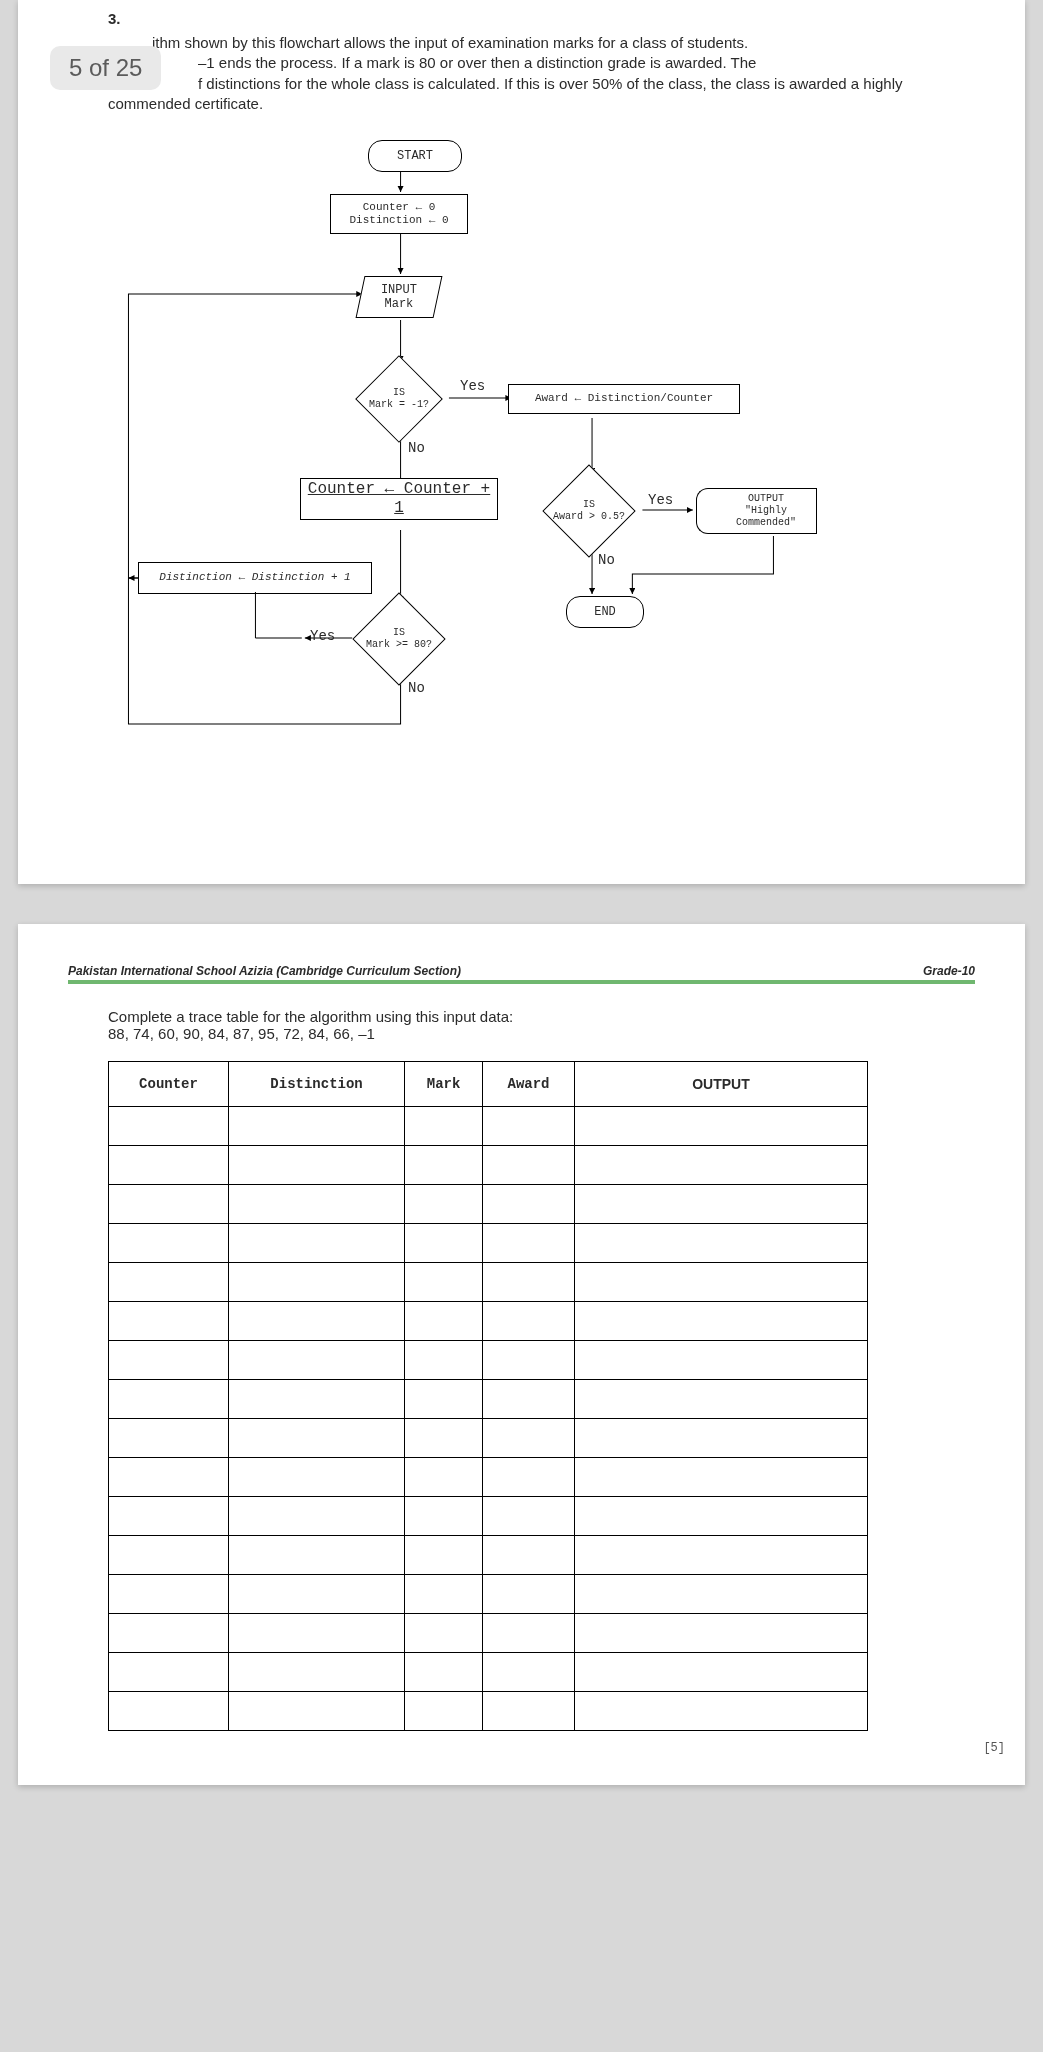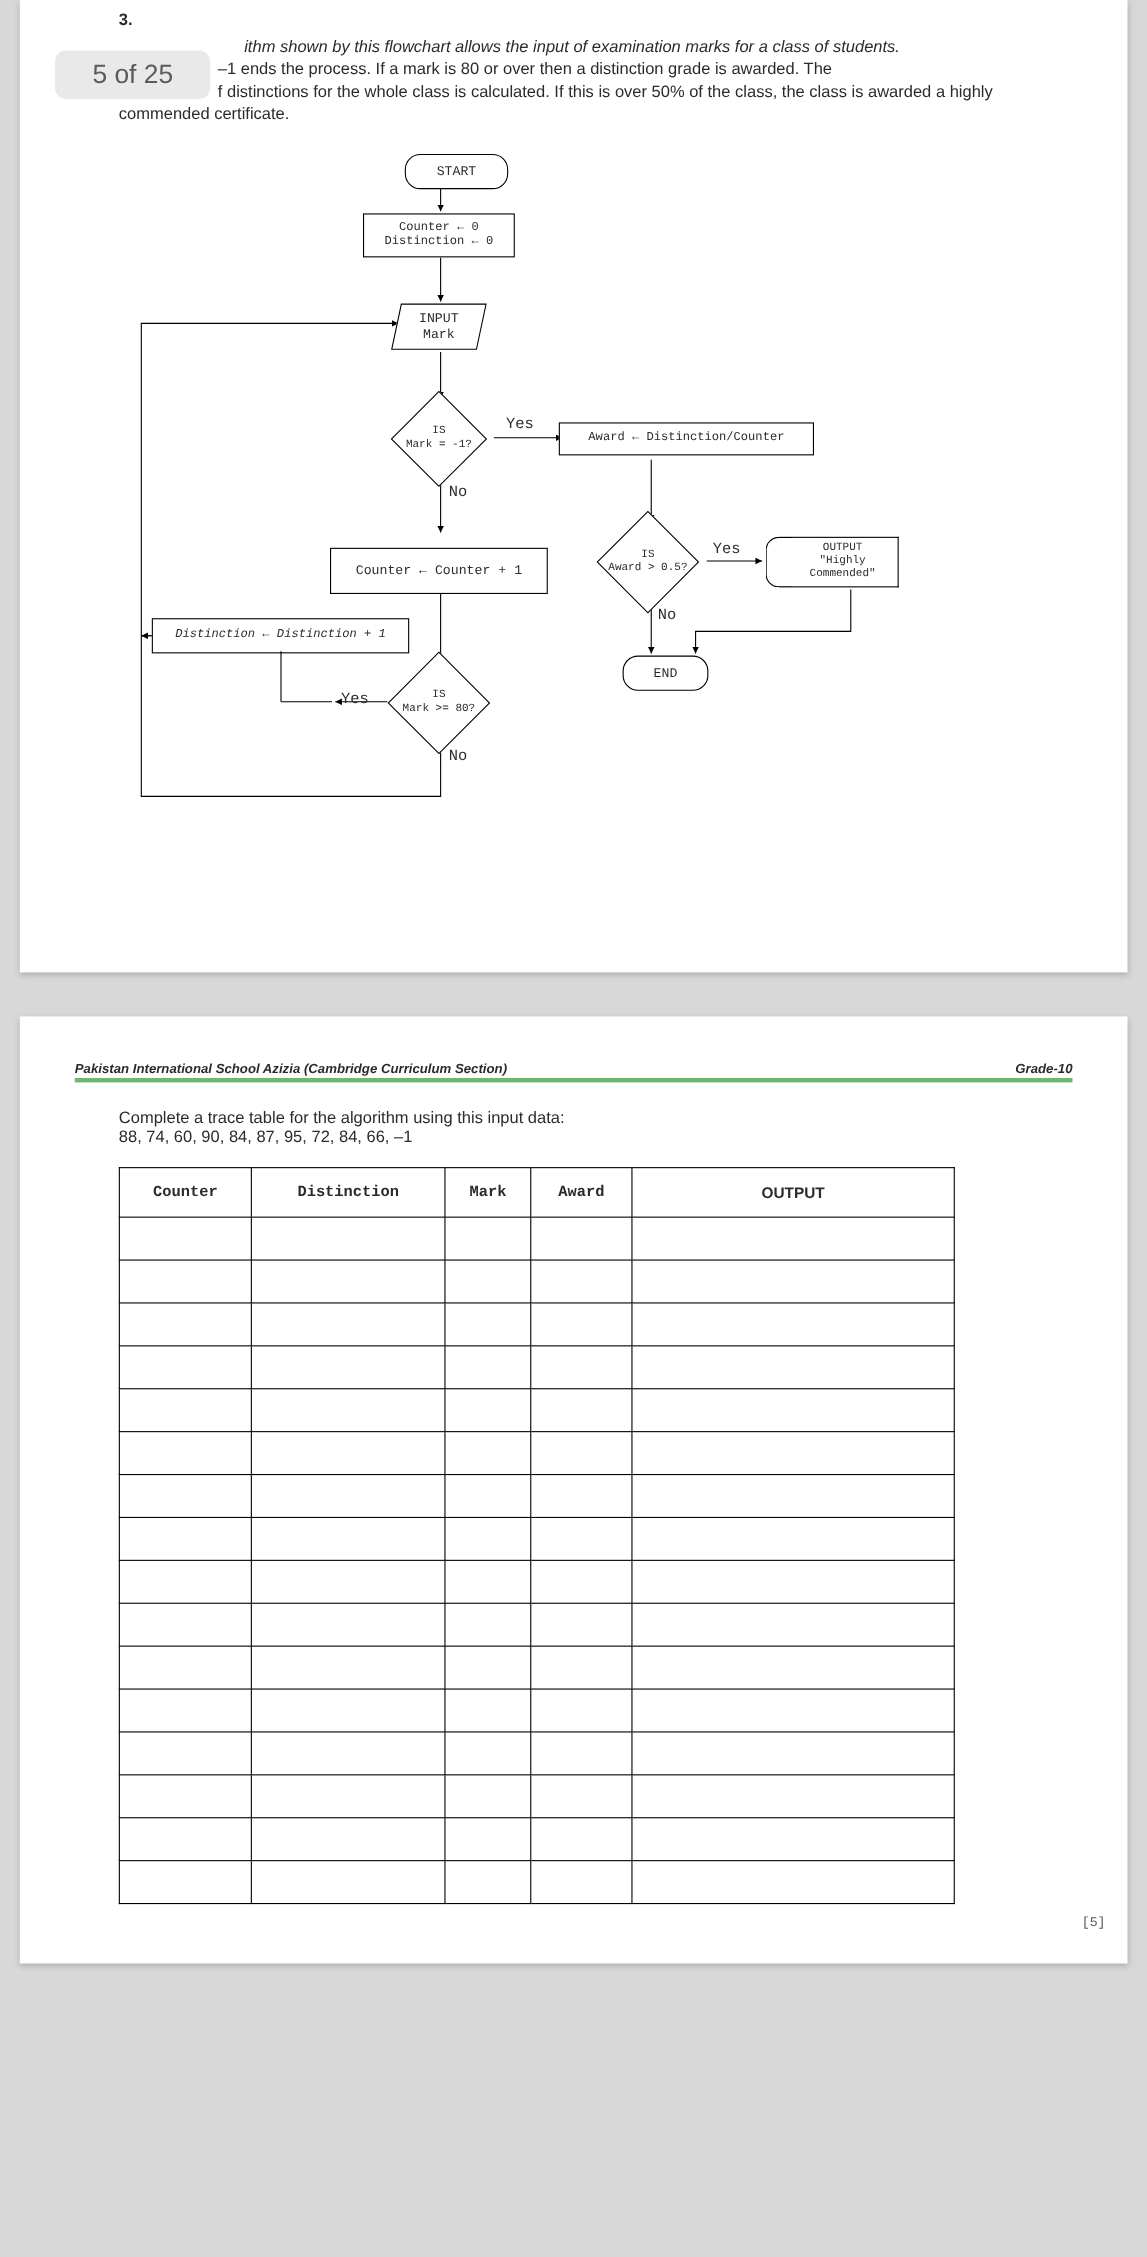--- a/index.html
+++ b/index.html
@@ -27,21 +27,21 @@
   .page.first {
     margin-top: 0;
     padding-top: 10px;
   }
   .pager-badge {
     position: absolute;
     top: 46px;
     left: 50px;
     background: #e9e9e9;
     border-radius: 10px;
-    padding: 8px 34px;
+    padding: 8px 19px;
     font-size: 24px;
     color: #5b5b5b;
     font-weight: 400;
     z-index: 1;
   }
   .qnum {
     font-weight: bold;
     margin-left: 40px;
   }
   .question-text {
@@ -166,21 +166,21 @@
 
 <div class="viewport">
 
   <div class="pager-badge">5 of 25</div>
 
   <div class="page first">
 
     <div class="qnum">3.</div>
 
     <div class="question-text">
-      <span style="margin-left:114px; display:inline-block;font-style:italic;">ithm shown by this flowchart allows the input of examination marks for a class of students.</span><br>
+      <span style="margin-left:44px; display:inline-block;">ithm shown by this flowchart allows the input of examination marks for a class of students.</span><br>
       <span style="margin-left:90px; display:inline-block;text-align:center;"> –1 ends the process. If a mark is 80 or over then a distinction grade is awarded. The</span><br>
       <span style="margin-left:90px; display:inline;">f distinctions for the whole class is calculated. If this is over 50% of the class, the class is awarded a highly commended certificate.</span>
     </div>
 
     <div class="flowchart">
 
       <svg class="wires" viewBox="0 0 900 720" preserveAspectRatio="none">
         <defs>
           <marker id="ah" markerWidth="8" markerHeight="8" refX="6" refY="3" orient="auto">
             <path d="M0,0 L6,3 L0,6 Z" fill="#000"></path>
@@ -241,21 +241,21 @@
       </div>
       <div class="fc-label" style="left:580px; top:358px;">Yes</div>
       <div class="fc-label" style="left:530px; top:418px;">No</div>
 
       <div class="fc-disp" style="left:640px; top:354px; width:100px; height:44px; font-size:10px; white-space:pre; padding-left:8px;">OUTPUT
 "Highly
 Commended"</div>
 
       <div class="fc-round" style="left:498px; top:462px; width:44px; height:22px;">END</div>
 
-      <div class="fc-box" style="left:232px; top:364px; width:196px; height:40px; font-size:12px;">Counter ← Counter + 1</div>
+      <div class="fc-box" style="left:232px; top:344px; width:196px; height:40px; font-size:16px;text-decoration:underline;">Counter ← Counter + 1</div>
 
       <div class="fc-dec" style="left:298px; top:472px; width:64px; height:64px;">
         <span style="white-space:pre; font-size:10px;">IS
 Mark &gt;= 80?</span>
       </div>
       <div class="fc-label" style="left:242px; top:494px;">Yes</div>
       <div class="fc-label" style="left:340px; top:546px;">No</div>
 
       <div class="fc-box" style="left:70px; top:428px; width:232px; height:30px; font-size:11px;font-style:italic;">Distinction ← Distinction + 1</div>
 

